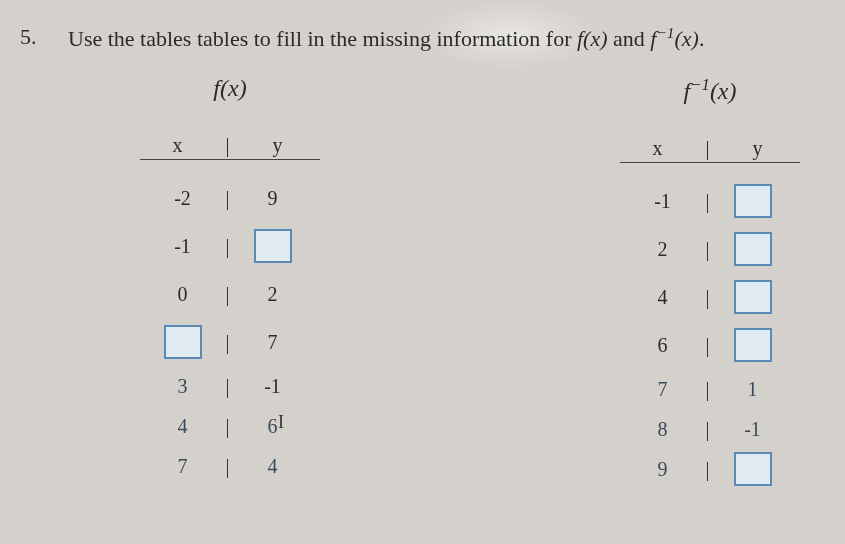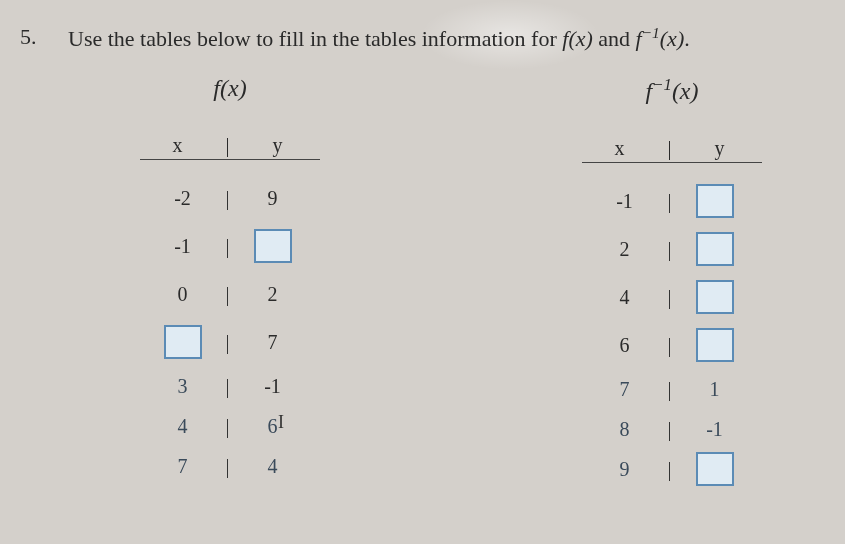--- a/index.html
+++ b/index.html
@@ -39,21 +39,21 @@
       display: flex;
       flex-direction: column;
       align-items: center;
     }
     .table-left {
       top: 75px;
       left: 140px;
     }
     .table-right {
       top: 75px;
-      left: 582px;
+      left: 620px;
     }
     .table-title {
       font-size: 24px;
       font-style: italic;
       margin-bottom: 32px;
       text-align: center;
     }
     .table-header {
       display: flex;
       align-items: center;
@@ -142,21 +142,21 @@
       pointer-events: none;
     }
   </style>
 </head>
 <body>
 
 <div class="glare"></div>
 
 <div class="question-number">5.</div>
 <div class="question-text">
-  <span>Use the tables below to fill in the tables information for </span>
+  <span>Use the tables tables to fill in the missing information for </span>
   <span class="math-italic">f(x)</span>
   <span> and </span>
   <span class="math-italic"><span>f</span><span class="sup">−1</span><span>(x)</span></span><span>.</span>
 </div>
 
 <div class="table-container table-left">
   <div class="table-title">
     <span>f</span><span>(x)</span>
   </div>
   <div class="table-header">

